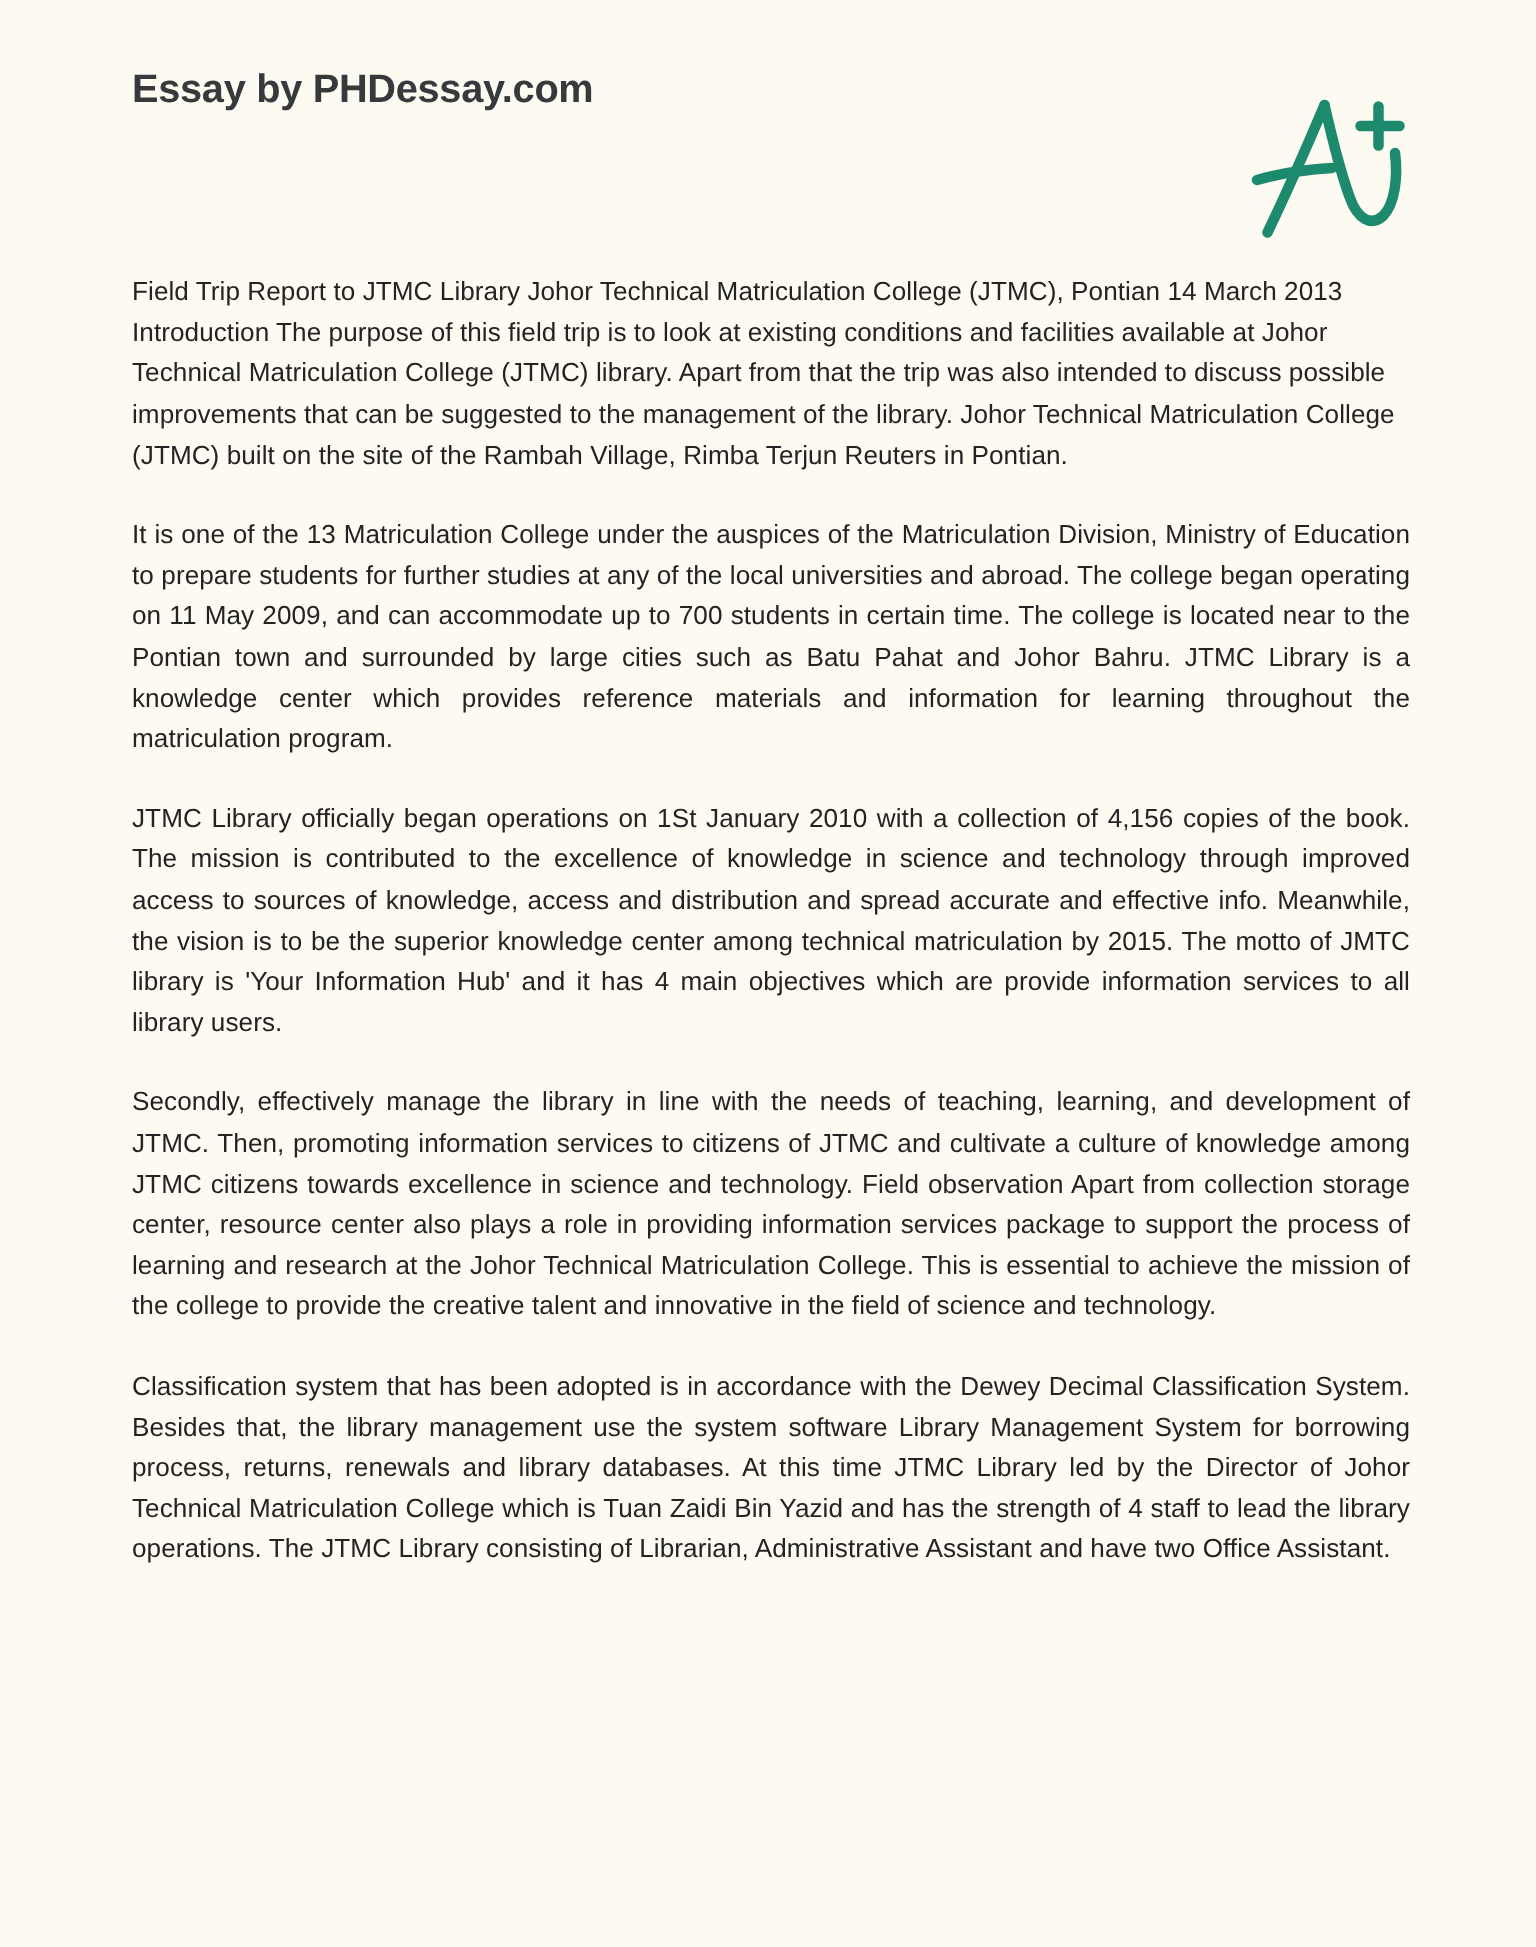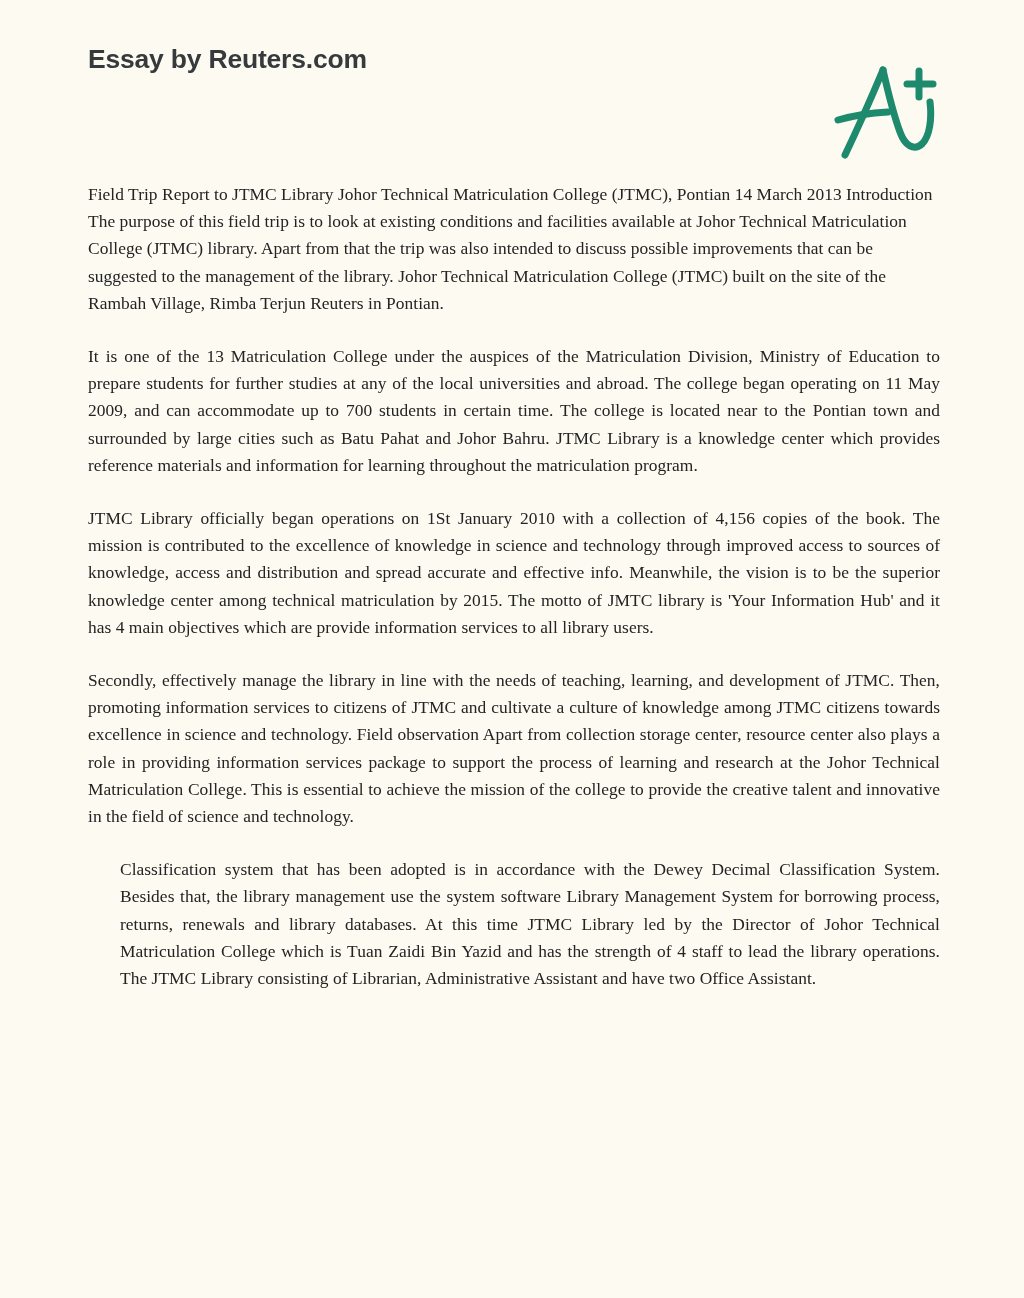--- a/index.html
+++ b/index.html
@@ -80,34 +80,33 @@
     padding: 0 84px 0 88px;
     margin-top: 35px;
   }
 
   .para {
     font-size: 17.4px;
     line-height: 27.2px;
     color: #232323;
     margin: 0 0 26px 0;
     letter-spacing: 0.05px;
-    font-family: Liberation Serif, serif;
   }
   .para.justify { text-align: justify; text-justify: inter-word; }
   .para.left { text-align: left; }
-  .para:last-child { margin-bottom: 0; margin-left: 32px; }
+  .para:last-child { margin-bottom: 0; }
 </style>
 </head>
 <body>
 
 <div class="page">
 
   <div class="header">
 
-    <div class="brand-line">Essay by Reuters.com</div>
+    <div class="brand-line">Essay by PHDessay.com</div>
 
 
     <div class="logo">
       <svg viewBox="0 0 116 104" xmlns="http://www.w3.org/2000/svg">
         <g fill="none" stroke="#1d8a6e" stroke-linecap="round" stroke-linejoin="round">
 
           <path d="M15 97 C 27 72, 42 38, 53 12" stroke-width="7"></path>
 
           <path d="M53 12 C 58 34, 64 58, 70 74 C 75 88, 84 93, 92 86 C 100 78, 102 60, 100 44" stroke-width="7"></path>
 

